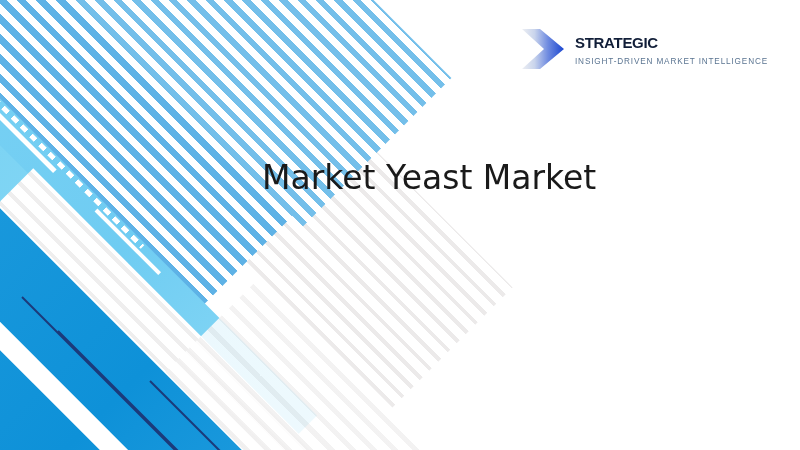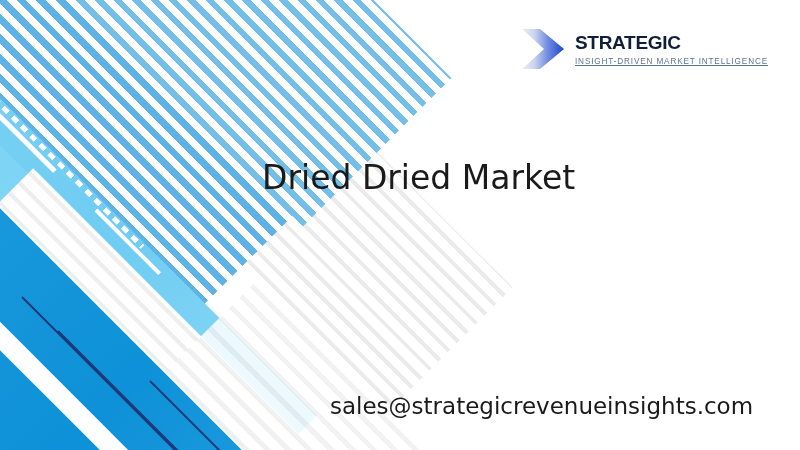--- a/index.html
+++ b/index.html
@@ -229,35 +229,34 @@
     flex: 0 0 auto;
   }
   .logo-text {
     display: flex;
     flex-direction: column;
     justify-content: center;
   }
   .logo-line {
     font-family: "Liberation Sans", sans-serif;
     font-weight: bold;
-    font-size: 19px;
+    font-size: 15px;
     line-height: 19px;
     letter-spacing: -0.3px;
     color: #111E38;
     white-space: nowrap;
   }
   .logo-tagline {
     margin-top: 5px;
     font-family: "Liberation Sans", sans-serif;
     font-size: 8.2px;
     line-height: 9px;
     letter-spacing: 0.85px;
     color: #5A7491;
     white-space: nowrap;
-    text-decoration: underline;
   }
 
   
   .title {
     position: absolute;
     left: 262px;
     top: 158px;
     font-family: "DejaVu Sans", sans-serif;
     font-size: 33px;
     line-height: 40px;
@@ -316,17 +315,16 @@
         </linearGradient>
       </defs>
       <path d="M2 1 L20 1 L44 21 L20 41 L2 41 L24 21 Z" fill="url(#chevGrad)"></path>
     </svg>
     <div class="logo-text">
       <div class="logo-line">STRATEGIC</div>
       <div class="logo-tagline">INSIGHT-DRIVEN MARKET INTELLIGENCE</div>
     </div>
   </div>
 
-  <div class="title">Dried Dried Market</div>
-
-  <div class="email">sales@strategicrevenueinsights.com</div>
+  <div class="title">Market Yeast Market</div>
+
 
 </div>
 
 </body></html>

